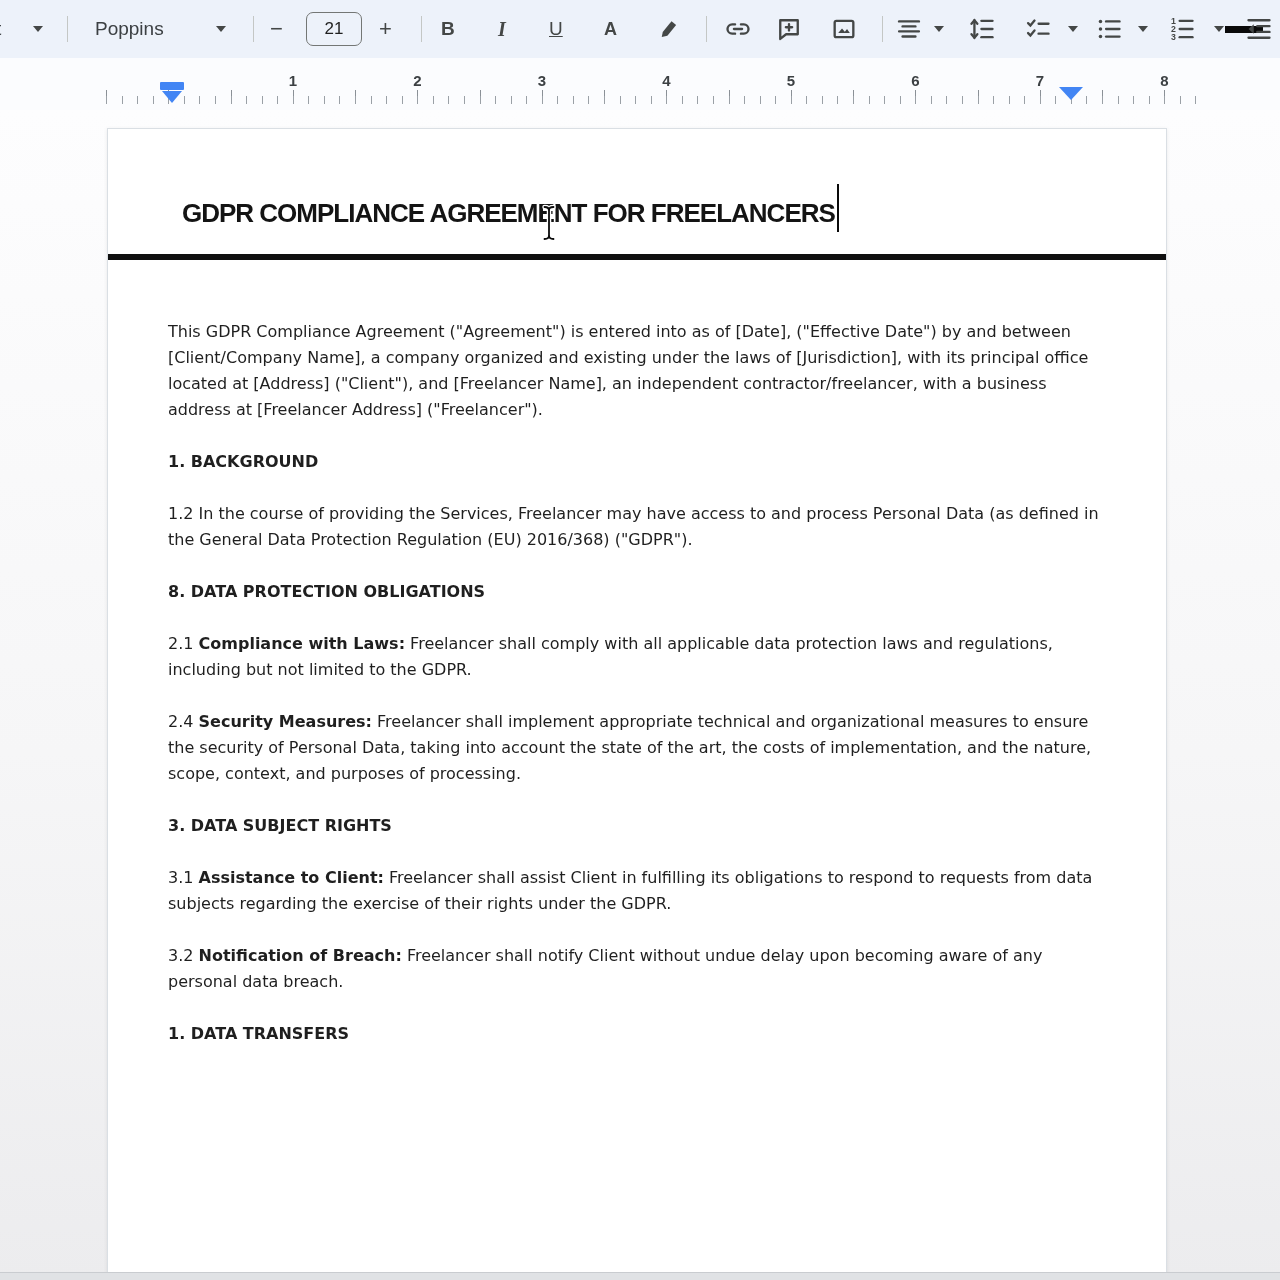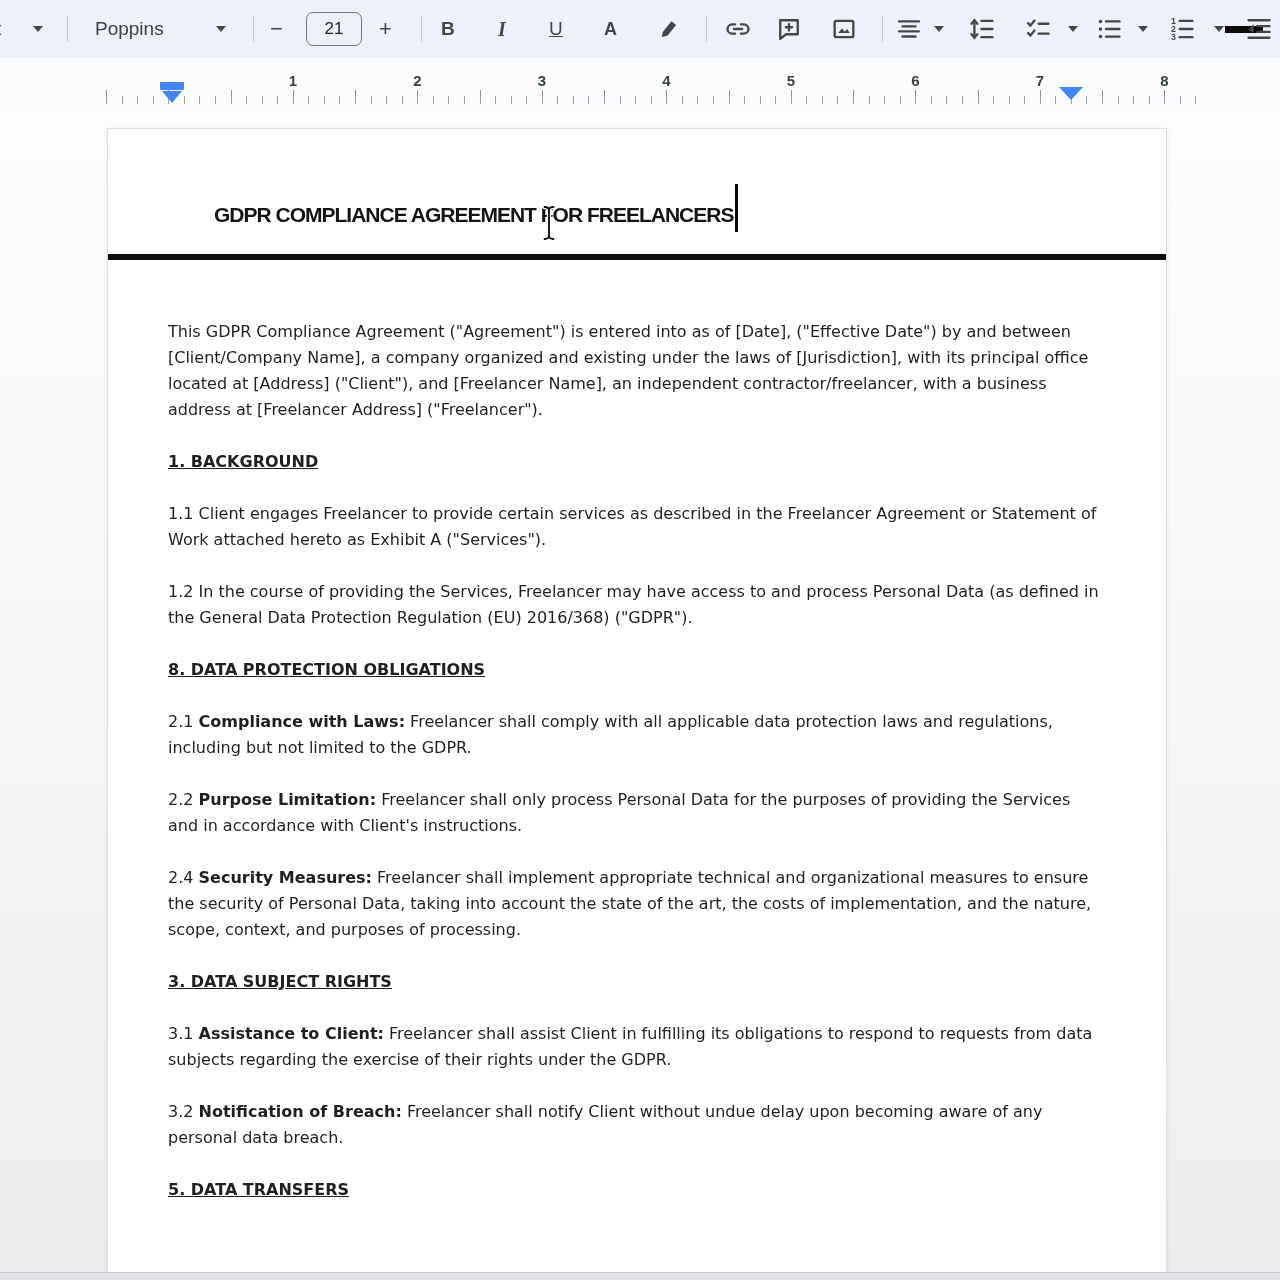--- a/index.html
+++ b/index.html
@@ -46,27 +46,27 @@
     border-top:13px solid #4285f4; }
 
   
   .canvas { position:absolute; left:0; top:110px; width:1280px; height:1170px;
     background:linear-gradient(180deg,#fdfdfe 0%, #f6f6f7 55%, #ececee 100%); z-index:1; }
   .page { position:absolute; left:107px; top:18px; width:1060px; height:1150px;
     background:#ffffff; border:1px solid #dadfe4; box-shadow:0 1px 4px rgba(0,0,0,.08); }
   .title-block { padding:55px 20px 12px 74px; border-bottom:6px solid #0f0f0f;
     white-space:nowrap; line-height:50px; }
   .doc-title { font-family:"Liberation Sans", sans-serif; font-weight:bold;
-    font-size:21px; letter-spacing:-1px; color:#141414;margin-left:32px; }
+    font-size:26px; letter-spacing:-1px; color:#141414; }
   .caret { display:inline-block; width:2.5px; height:48px; background:#0a0a0a;
     vertical-align:-10px; margin-left:2px; }
   .doc-body { padding:59px 61px 30px 60px; font-family:"DejaVu Sans", sans-serif;
     font-size:16px; line-height:26px; color:#1f1f1f; }
   .block { margin:0 0 26px 0; }
-  .block.h { font-weight:bold;text-decoration:underline; }
+  .block.h { font-weight:bold; }
   .ibeam { position:absolute; left:541px; top:204px; z-index:5; }
 
   
   .bottom-strip { position:absolute; left:0; top:1272px; width:1280px; height:8px;
     background:#e0e2e5; border-top:1px solid #c9ccd0; z-index:40; }
 </style>
 </head>
 <body>
 
 <div class="toolbar">
@@ -228,30 +228,28 @@
 </div>
 
 <div class="canvas">
   <div class="page">
     <div class="title-block">
       <span class="doc-title">GDPR COMPLIANCE AGREEMENT FOR FREELANCERS</span><span class="caret"></span>
     </div>
     <div class="doc-body" id="doc-body">
         <div class="block p">This GDPR Compliance Agreement ("Agreement") is entered into as of [Date], ("Effective Date") by and between [Client/Company Name], a company organized and existing under the laws of [Jurisdiction], with its principal office located at [Address] ("Client"), and [Freelancer Name], an independent contractor/freelancer, with a business address at [Freelancer Address] ("Freelancer").</div>
         <div class="block h">1. BACKGROUND</div>
-        <div class="block p">1.1 Client engages Freelancer to provide certain services as described in the Freelancer Agreement or Statement of Work attached hereto as Exhibit A ("Services").</div>
         <div class="block p">1.2 In the course of providing the Services, Freelancer may have access to and process Personal Data (as defined in the General Data Protection Regulation (EU) 2016/368) ("GDPR").</div>
         <div class="block h">8. DATA PROTECTION OBLIGATIONS</div>
         <div class="block p">2.1 <b>Compliance with Laws:</b> Freelancer shall comply with all applicable data protection laws and regulations, including but not limited to the GDPR.</div>
-        <div class="block p">2.2 <b>Purpose Limitation:</b> Freelancer shall only process Personal Data for the purposes of providing the Services and in accordance with Client's instructions.</div>
         <div class="block p">2.4 <b>Security Measures:</b> Freelancer shall implement appropriate technical and organizational measures to ensure the security of Personal Data, taking into account the state of the art, the costs of implementation, and the nature, scope, context, and purposes of processing.</div>
         <div class="block h">3. DATA SUBJECT RIGHTS</div>
         <div class="block p">3.1 <b>Assistance to Client:</b> Freelancer shall assist Client in fulfilling its obligations to respond to requests from data subjects regarding the exercise of their rights under the GDPR.</div>
         <div class="block p">3.2 <b>Notification of Breach:</b> Freelancer shall notify Client without undue delay upon becoming aware of any personal data breach.</div>
-        <div class="block h">5. DATA TRANSFERS</div>
+        <div class="block h">1. DATA TRANSFERS</div>
       </div>
   </div>
 </div>
 
 <svg class="ibeam" width="16" height="38" viewBox="0 0 16 38">
   <g fill="none" stroke="#ffffff" stroke-width="4.5" stroke-linecap="round">
     <path d="M3.5 3 Q8 3 8 6.5 Q8 3 12.5 3"></path>
       <line x1="8" y1="5" x2="8" y2="33"></line>
       <path d="M3.5 35 Q8 35 8 31.5 Q8 35 12.5 35"></path>
   </g>

